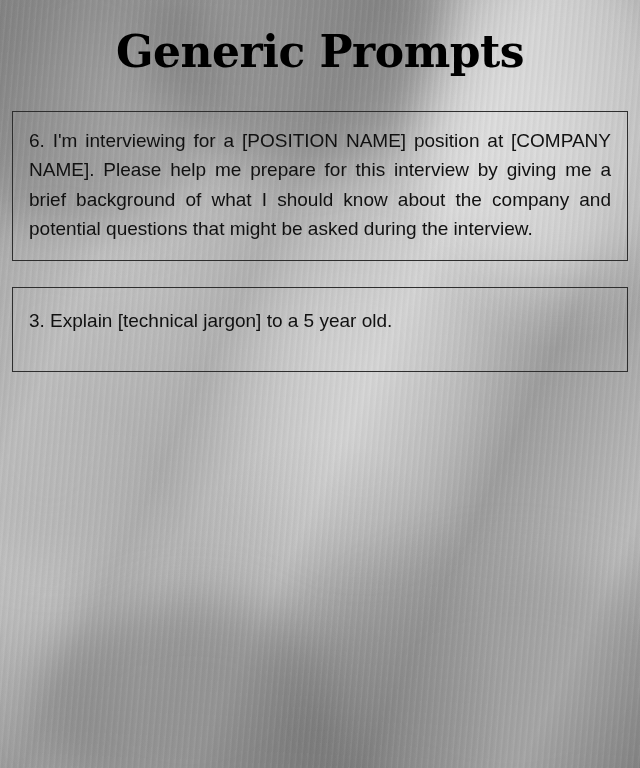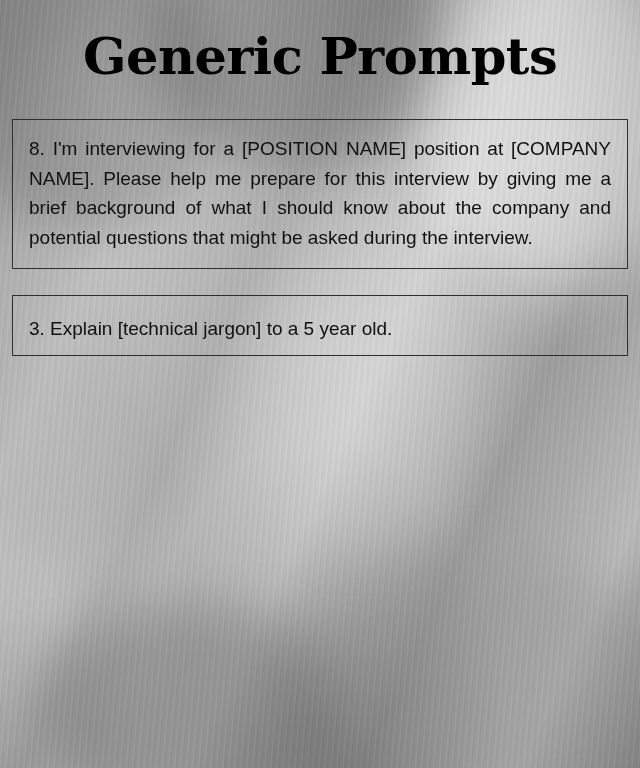--- a/index.html
+++ b/index.html
@@ -69,21 +69,21 @@
     z-index: 2;
     padding: 0 12px;
   }
 
   .title {
     margin: 0;
     padding-top: 26px;
     text-align: center;
     font-family: "DejaVu Serif", "Liberation Serif", serif;
     font-weight: bold;
-    font-size: 51px;
+    font-size: 44px;
     letter-spacing: -0.5px;
     color: #000;
     line-height: 1.2;
   }
 
   .box {
     border: 1px solid #2e2e2e;
     background: transparent;
     margin: 0 0 26px 0;
     padding: 14px 16px 16px 16px;
@@ -104,21 +104,21 @@
     list-style: disc;
     margin: 6px 0 2px 0;
     padding-left: 48px;
     color: #111;
   }
   .bullets li {
     height: 26px;
     font-size: 19px;
   }
   .box-single {
-    padding: 18px 16px 12px 16px;
+    padding: 18px 16px 36px 16px;
   }
 </style>
 </head>
 <body>
 
 <div id="page">
   <div class="blob b1"></div>
   <div class="blob b2"></div>
   <div class="blob b3"></div>
   <div class="blob b4"></div>
@@ -126,21 +126,21 @@
   <div class="blob b6"></div>
   <div class="blob b7"></div>
   <div class="streaks"></div>
   <div class="vignette"></div>
 
   <div class="content">
 
     <h1 class="title">Generic Prompts</h1>
 
     <div class="box">
-      <p class="justified">8. I'm interviewing for a [POSITION NAME] position at [COMPANY NAME]. Please help me prepare for this interview by giving me a brief background of what I should know about the company and potential questions that might be asked during the interview.</p>
+      <p class="justified">6. I'm interviewing for a [POSITION NAME] position at [COMPANY NAME]. Please help me prepare for this interview by giving me a brief background of what I should know about the company and potential questions that might be asked during the interview.</p>
     </div>
 
 
     <div class="box box-single">
       <p>3. Explain [technical jargon] to a 5 year old.</p>
     </div>
 
   </div>
 </div>
 

